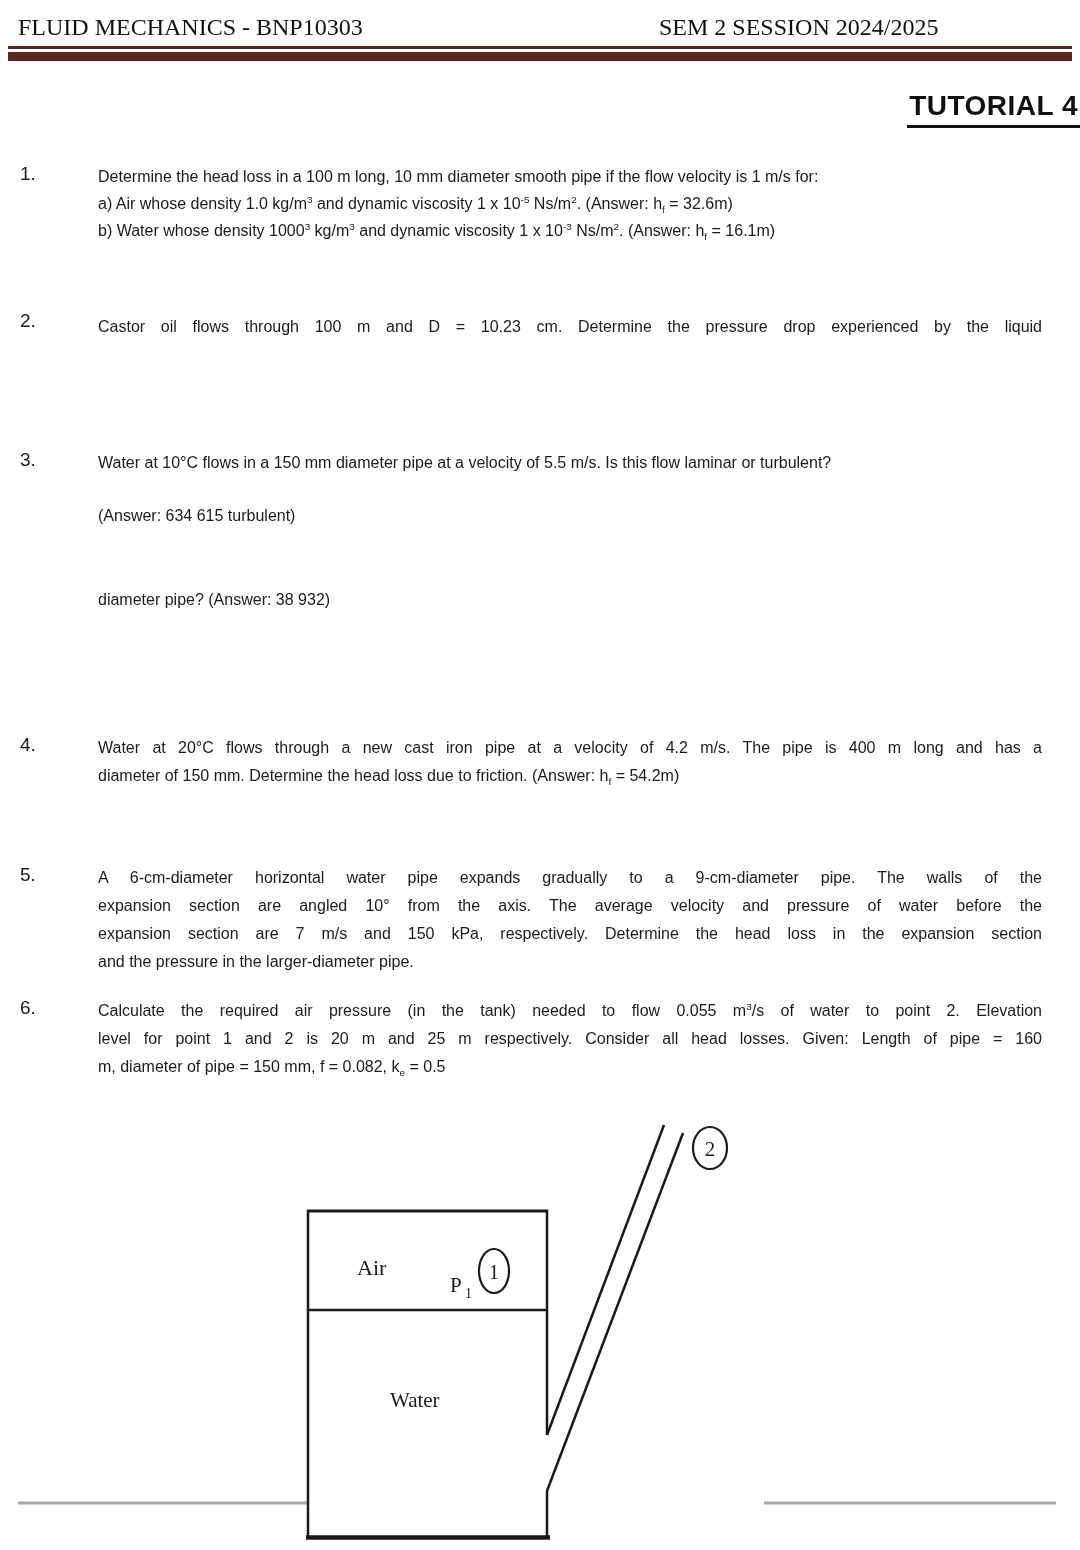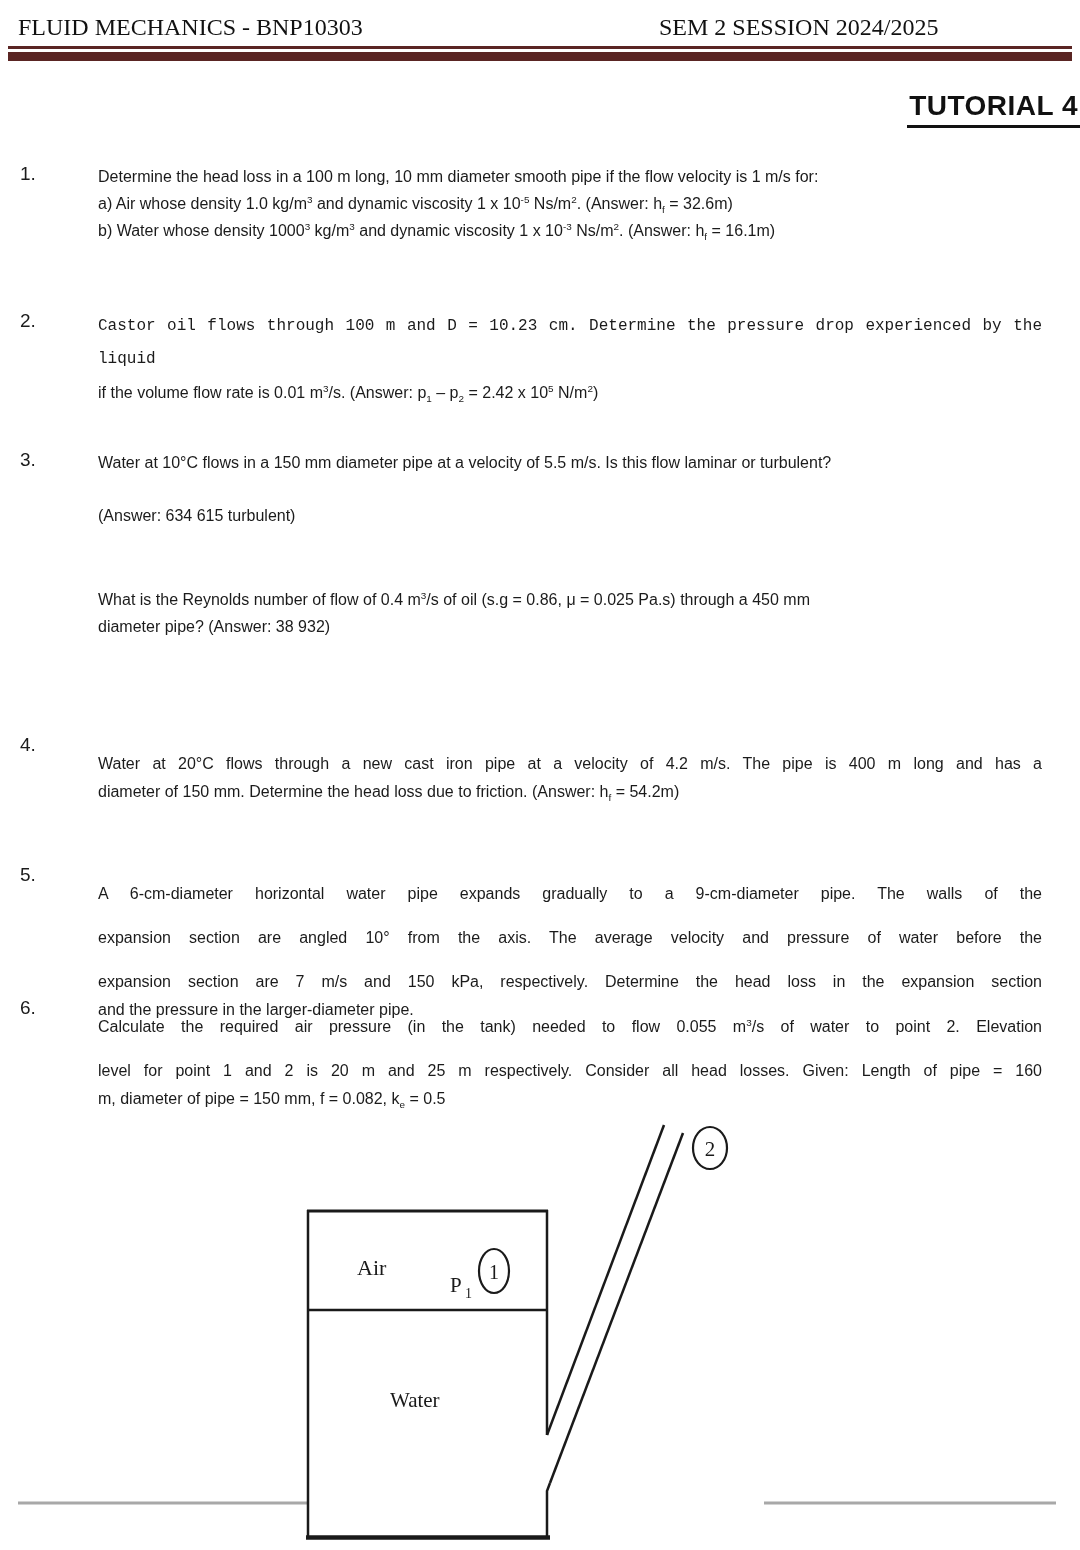--- a/index.html
+++ b/index.html
@@ -19,22 +19,22 @@
   .title-wrap{position:absolute;top:90px;left:0;width:1080px;text-align:right;}
   .title-wrap span{
     display:inline-block;font-weight:bold;font-size:28px;letter-spacing:.5px;
     border-bottom:3px solid #111;padding:0 2px 3px 2px;color:#111;
   }
   .q{position:absolute;left:0;width:1080px;}
   .qnum{position:absolute;left:20px;top:0;font-size:19px;}
   .qtext{position:absolute;left:98px;top:0;width:944px;font-size:16px;}
   .qline{line-height:27px;white-space:nowrap;}
   .qline-w{line-height:33px;white-space:nowrap;}
-  .jline{line-height:28px;text-align:justify;text-align-last:justify;margin-top:16px;}
-  .jline-w{line-height:33px;text-align:justify;text-align-last:justify;font-family:Liberation Mono, monospace;}
+  .jline{line-height:28px;text-align:justify;text-align-last:justify;}
+  .jline-w{line-height:33px;text-align:justify;text-align-last:justify;}
   .lline{line-height:28px;}
   sup{font-size:0.62em;vertical-align:super;line-height:0;}
   sub{font-size:0.62em;vertical-align:sub;line-height:0;}
   .diagram{position:absolute;top:1100px;left:0;}
   .dg-label{font-family:"Liberation Serif","DejaVu Serif",serif;fill:#1a1a1a;}
 </style>
 </head>
 <body>
 
 <div class="page">
@@ -56,38 +56,36 @@
       <div class="qline">Determine the head loss in a 100 m long, 10 mm diameter smooth pipe if the flow velocity is 1 m/s for:</div>
       <div class="qline">a) Air whose density 1.0 kg/m<sup>3</sup> and dynamic viscosity 1 x 10<sup>-5</sup> Ns/m<sup>2</sup>. (Answer: h<sub>f</sub> = 32.6m)</div>
       <div class="qline">b) Water whose density 1000<sup>3</sup> kg/m<sup>3</sup> and dynamic viscosity 1 x 10<sup>-3</sup> Ns/m<sup>2</sup>. (Answer: h<sub>f</sub> = 16.1m)</div>
     </div>
   </div>
 
   <div class="q" style="top:310px">
     <div class="qnum">2.</div>
     <div class="qtext">
       <div class="jline-w">Castor oil flows through 100 m and D = 10.23 cm. Determine the pressure drop experienced by the liquid</div>
-      <div class="qline-w">if the volume flow rate is 0.01 m<sup>3</sup>/s. (Answer:  p<sub>1</sub> – p<sub>2</sub> = 2.42 x 10<sup>5</sup> N/m<sup>2</sup>)</div>
     </div>
   </div>
 
   <div class="q" style="top:449px">
     <div class="qnum">3.</div>
     <div class="qtext">
       <div class="qline">Water at 10°C flows in a 150 mm diameter pipe at a velocity of 5.5 m/s. Is this flow laminar or turbulent?</div>
     </div>
   </div>
   <div class="q" style="top:502px">
     <div class="qtext">
       <div class="qline">(Answer: 634 615 turbulent)</div>
     </div>
   </div>
   <div class="q" style="top:586px">
     <div class="qtext">
-      <div class="qline">What is the Reynolds number of flow of 0.4 m<sup>3</sup>/s of oil (s.g = 0.86, μ = 0.025 Pa.s) through a 450 mm</div>
       <div class="qline">diameter pipe? (Answer: 38 932)</div>
     </div>
   </div>
 
   <div class="q" style="top:734px">
     <div class="qnum">4.</div>
     <div class="qtext">
       <div class="jline">Water at 20°C flows through a new cast iron pipe at a velocity of 4.2 m/s. The pipe is 400 m long and has a</div>
       <div class="qline">diameter of 150 mm. Determine the head loss due to friction. (Answer: h<sub>f</sub> = 54.2m)</div>
     </div>

